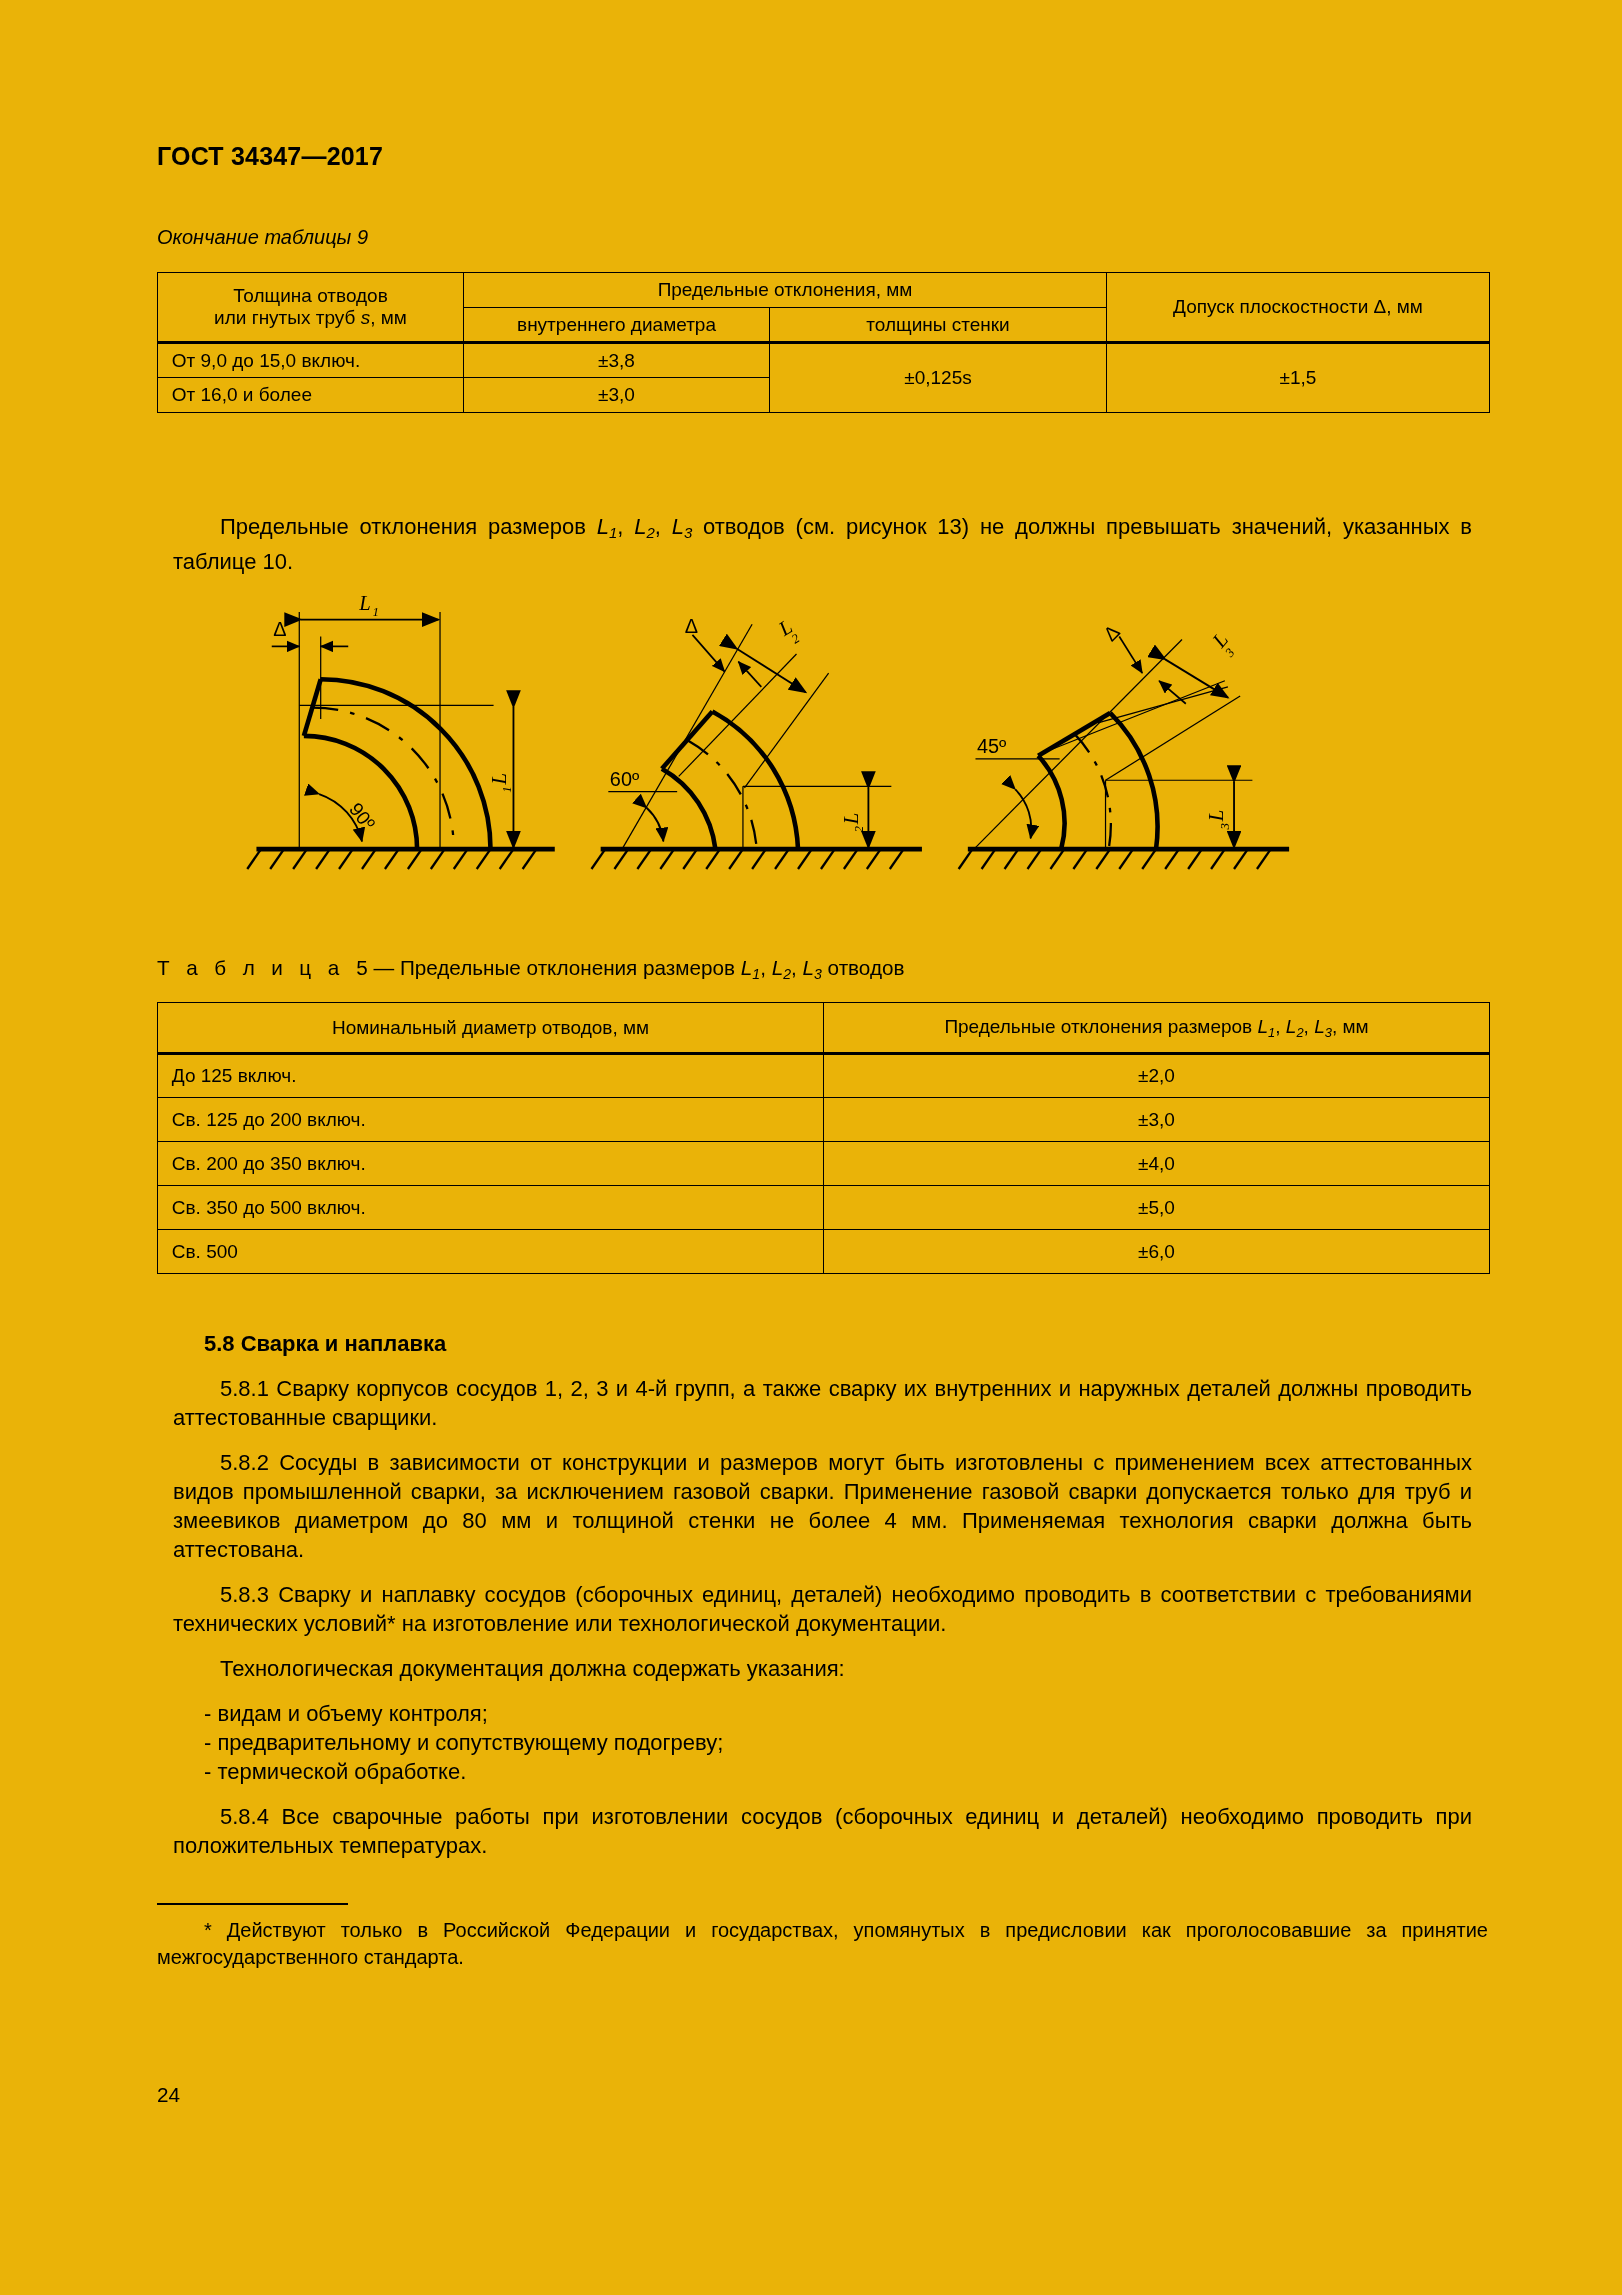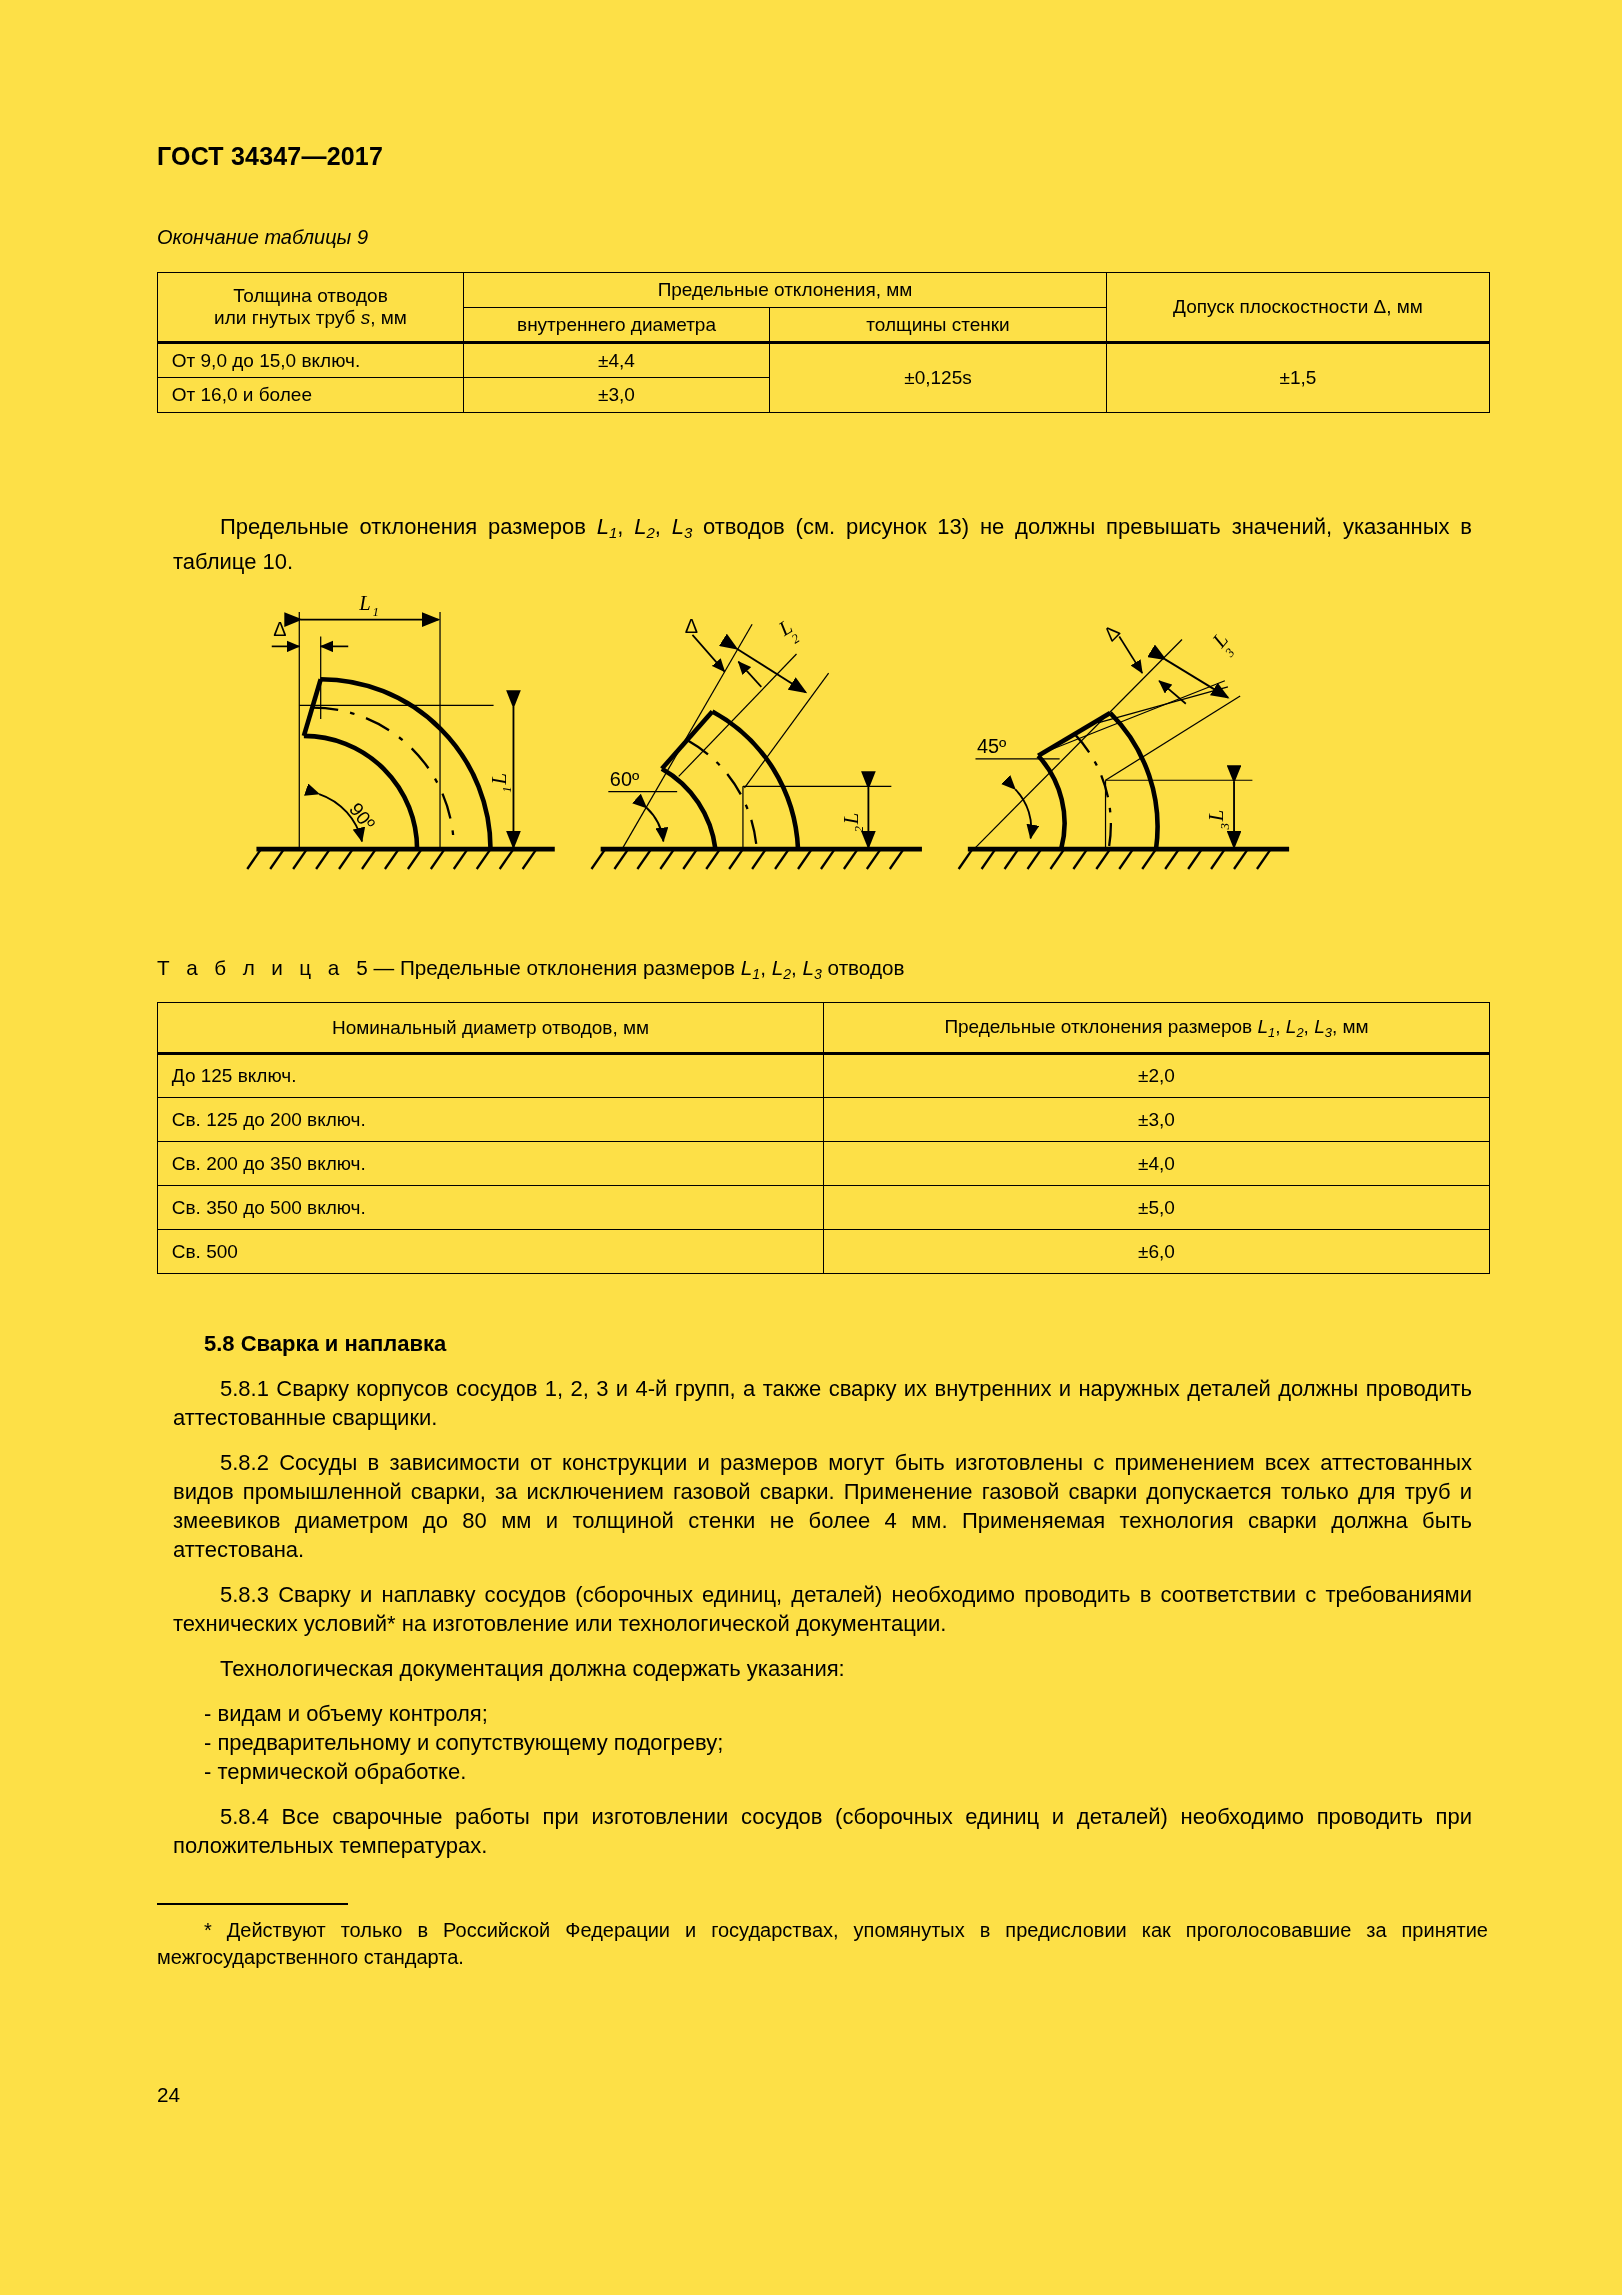--- a/index.html
+++ b/index.html
@@ -8,21 +8,21 @@
     background: #ffffff;
   }
   body {
     font-family: "Liberation Sans", sans-serif;
     color: #000000;
   }
   .page {
     position: relative;
     width: 1623px;
     height: 2295px;
-    background: #fde047;
+    background: #eab308;
     box-sizing: border-box;
     padding: 0;
     overflow: hidden;
   }
 
   
   .doc-header {
     position: absolute;
     left: 157px;
     top: 142px;
@@ -154,21 +154,21 @@
           </td>
           <td colspan="2">Предельные отклонения, мм</td>
           <td rowspan="2" class="thickbottom">Допуск плоскостности Δ, мм</td>
         </tr>
         <tr>
           <td class="thickbottom">внутреннего диаметра</td>
           <td class="thickbottom">толщины стенки</td>
         </tr>
         <tr>
           <td class="left">От 9,0 до 15,0 включ.</td>
-          <td>±4,4</td>
+          <td>±3,8</td>
           <td rowspan="2">±0,125s</td>
           <td rowspan="2">±1,5</td>
         </tr>
         <tr>
           <td class="left">От 16,0 и более</td>
           <td>±3,0</td>
         </tr>
       </tbody>
     </table>
   </div>

